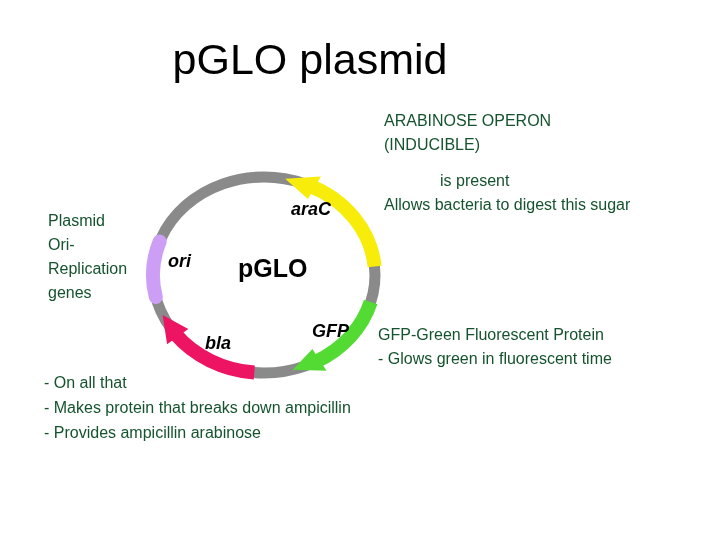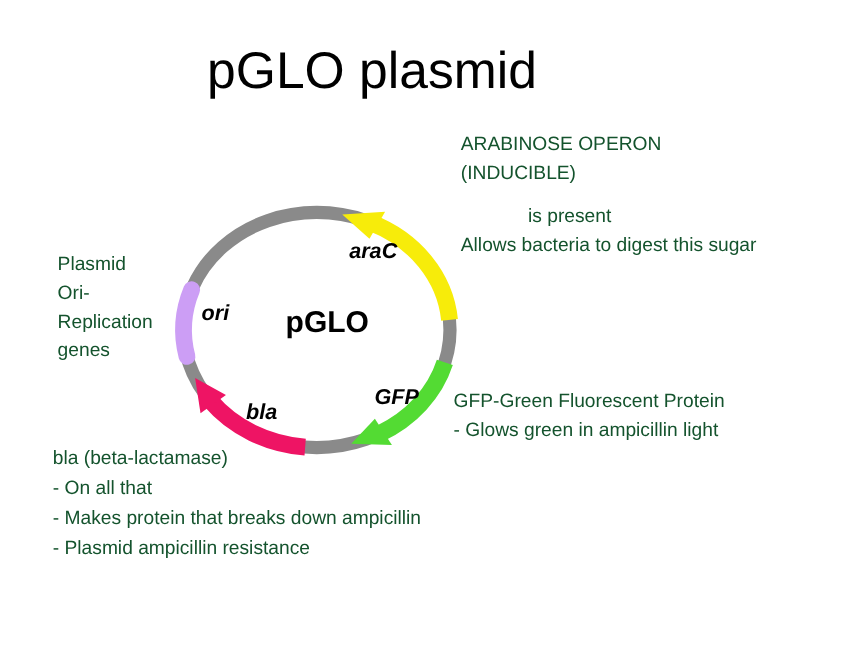--- a/index.html
+++ b/index.html
@@ -59,23 +59,22 @@
 
   <div class="txt ori-note">
     <div>Plasmid</div>
     <div>Ori-</div>
     <div>Replication</div>
     <div>genes</div>
   </div>
 
   <div class="txt gfp-note">
     <div>GFP-Green Fluorescent Protein</div>
-    <div>- Glows green in ampicillin light</div>
+    <div>- Glows green in fluorescent time</div>
   </div>
 
   <div class="txt bla-note">
-    <div>bla (beta-lactamase)</div>
     <div>- On all that</div>
     <div>- Makes protein that breaks down ampicillin</div>
-    <div>- Plasmid ampicillin resistance</div>
+    <div>- Provides ampicillin arabinose</div>
   </div>
 
 </div>
 
 </body></html>

